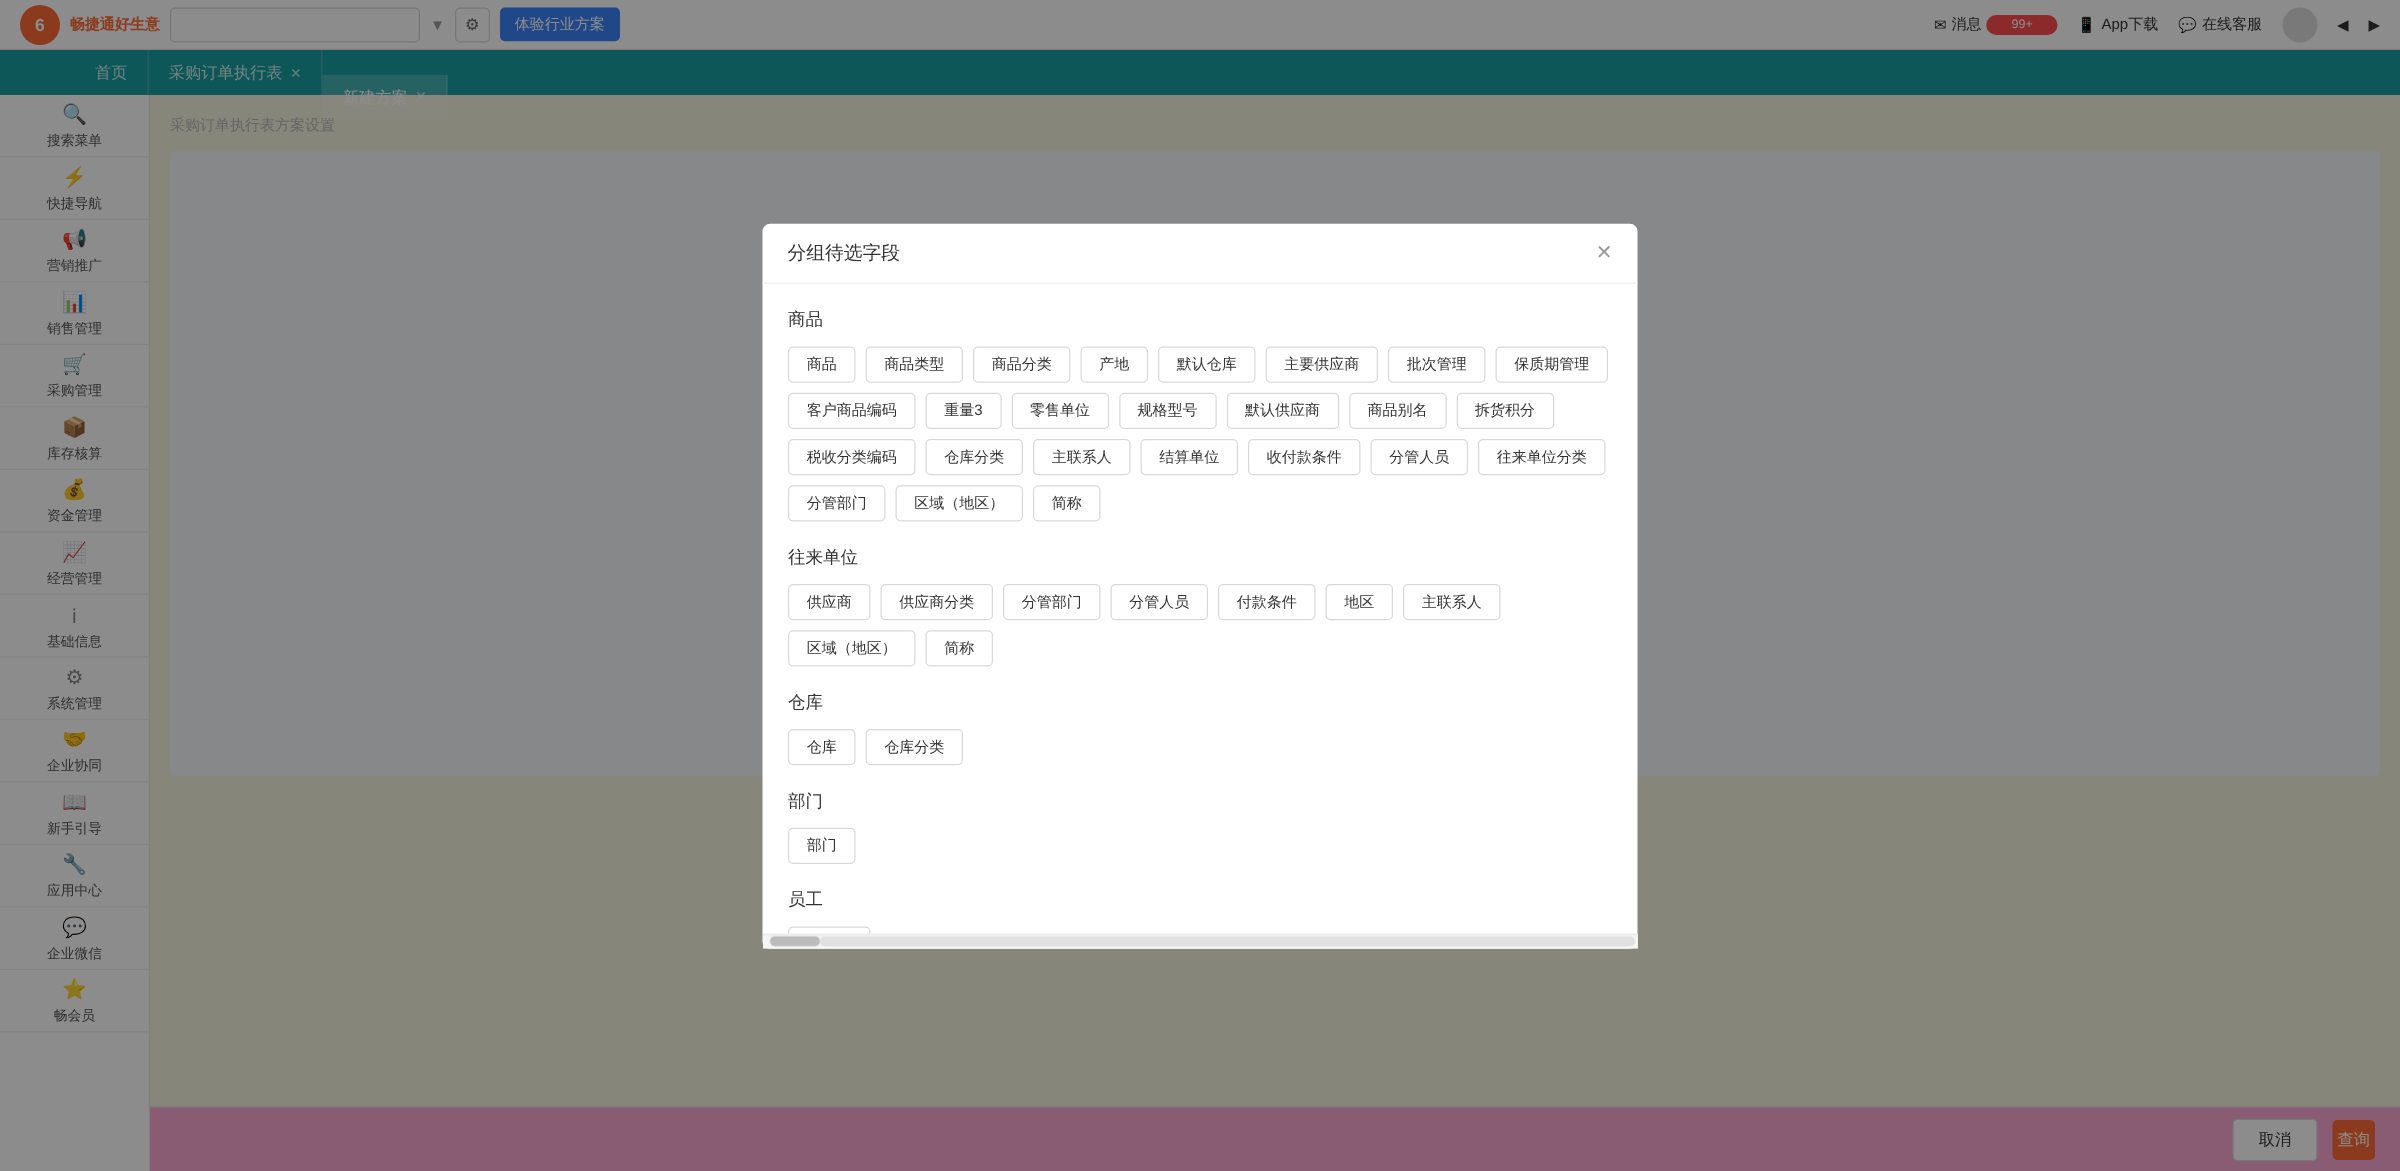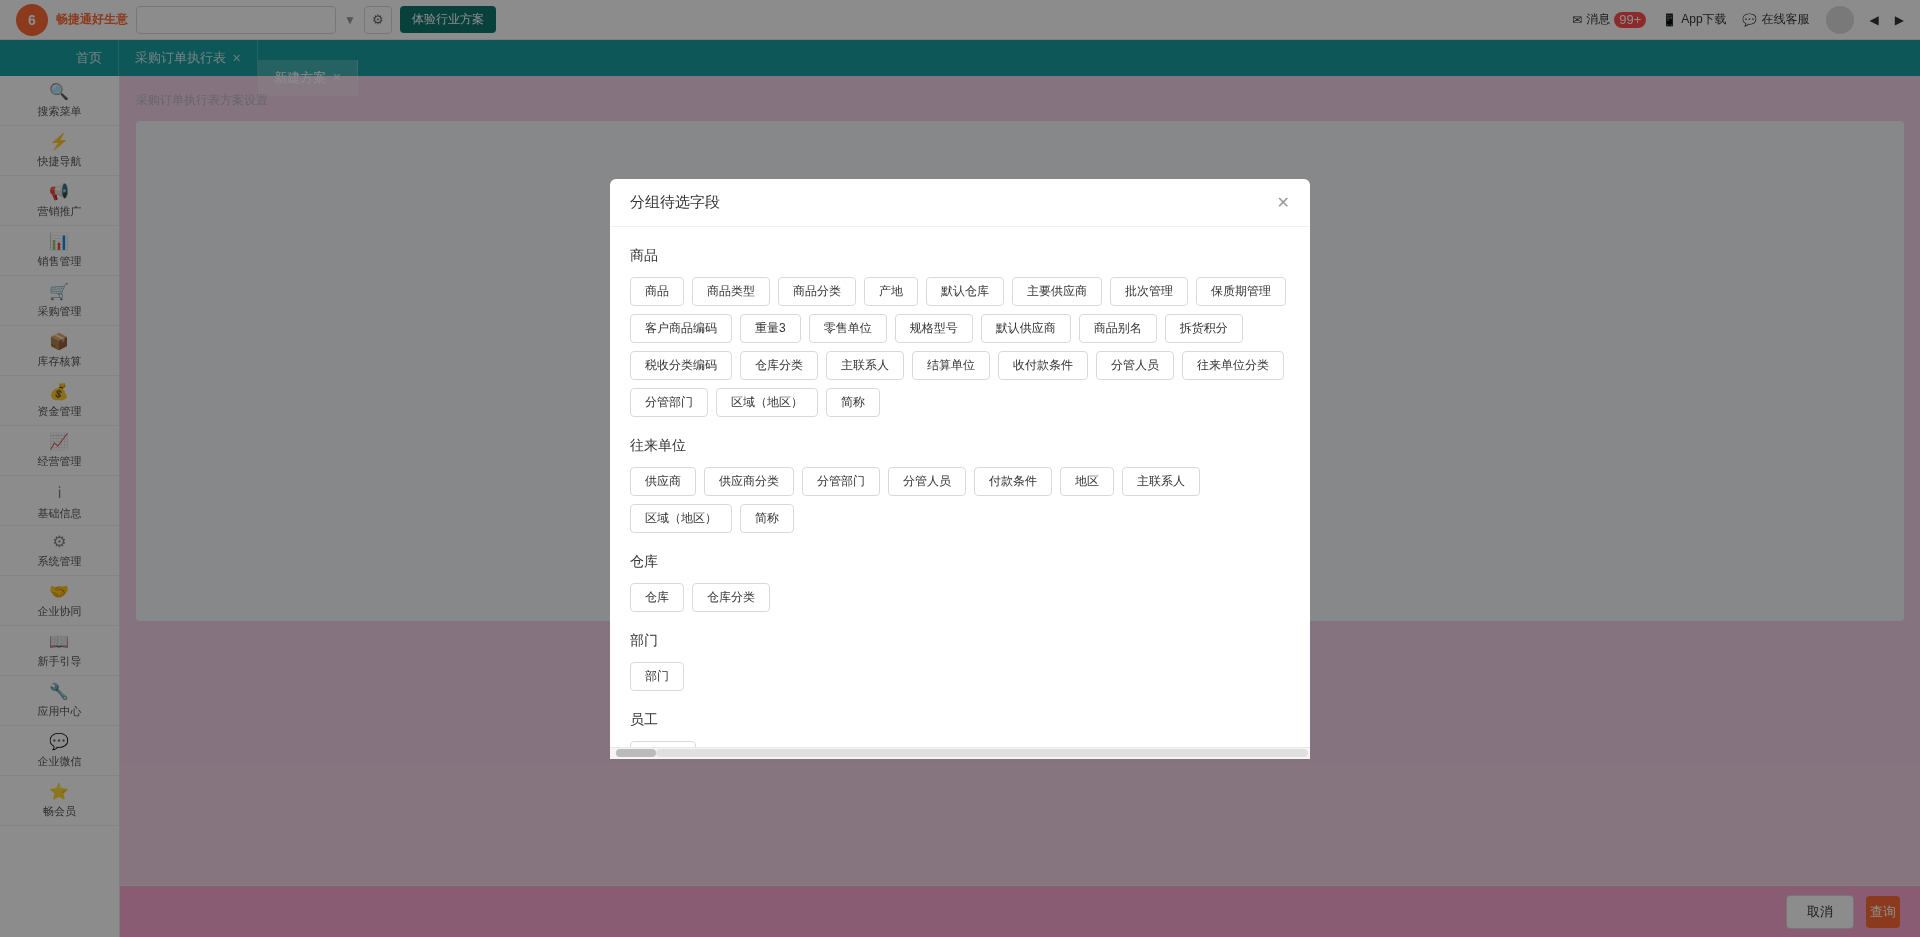--- a/index.html
+++ b/index.html
@@ -52,43 +52,43 @@
     }
     .gear-btn {
       width: 28px; height: 28px;
       border: 1px solid #d9d9d9;
       border-radius: 4px;
       background: #fff;
       display: flex; align-items: center; justify-content: center;
       cursor: pointer; color: #666;
     }
     .trial-btn {
-      background: #0f766e;
+      background: #3b82f6;
       color: white;
       border: none;
       border-radius: 4px;
       padding: 5px 12px;
       font-size: 12px;
       cursor: pointer;
       white-space: nowrap;
     }
     .top-right {
       display: flex;
       align-items: center;
       gap: 16px;
       margin-left: auto;
     }
     .top-right-item {
       display: flex; align-items: center; gap: 4px;
       font-size: 12px; color: #333; cursor: pointer;
     }
     .badge {
       background: #ff4d4f; color: white;
-      border-radius: 10px; padding: 0 5px;
-      font-size: 13px; min-width: 18px; height: 16px;
+      border-radius: 10px; padding: 0 20px;
+      font-size: 10px; min-width: 18px; height: 16px;
       display: flex; align-items: center; justify-content: center;
     }
     .avatar {
       width: 28px; height: 28px;
       background: #ddd; border-radius: 50%;
     }
 
     
     .tab-bar {
       height: 36px;
@@ -151,21 +151,21 @@
       border-top: 1px solid #e8e8e8;
       display: flex; align-items: center; justify-content: space-around;
     }
 
     
     .main-content {
       margin-top: 76px;
       margin-left: 120px;
       padding: 16px;
       min-height: calc(100vh - 76px);
-      background: #f9a8d4;
+      background: #fef9c3;
       opacity: 0.4;
     }
     .breadcrumb {
       font-size: 12px; color: #666; margin-bottom: 12px;
     }
     .content-card {
       background: #fff;
       border-radius: 4px;
       padding: 16px;
     }

